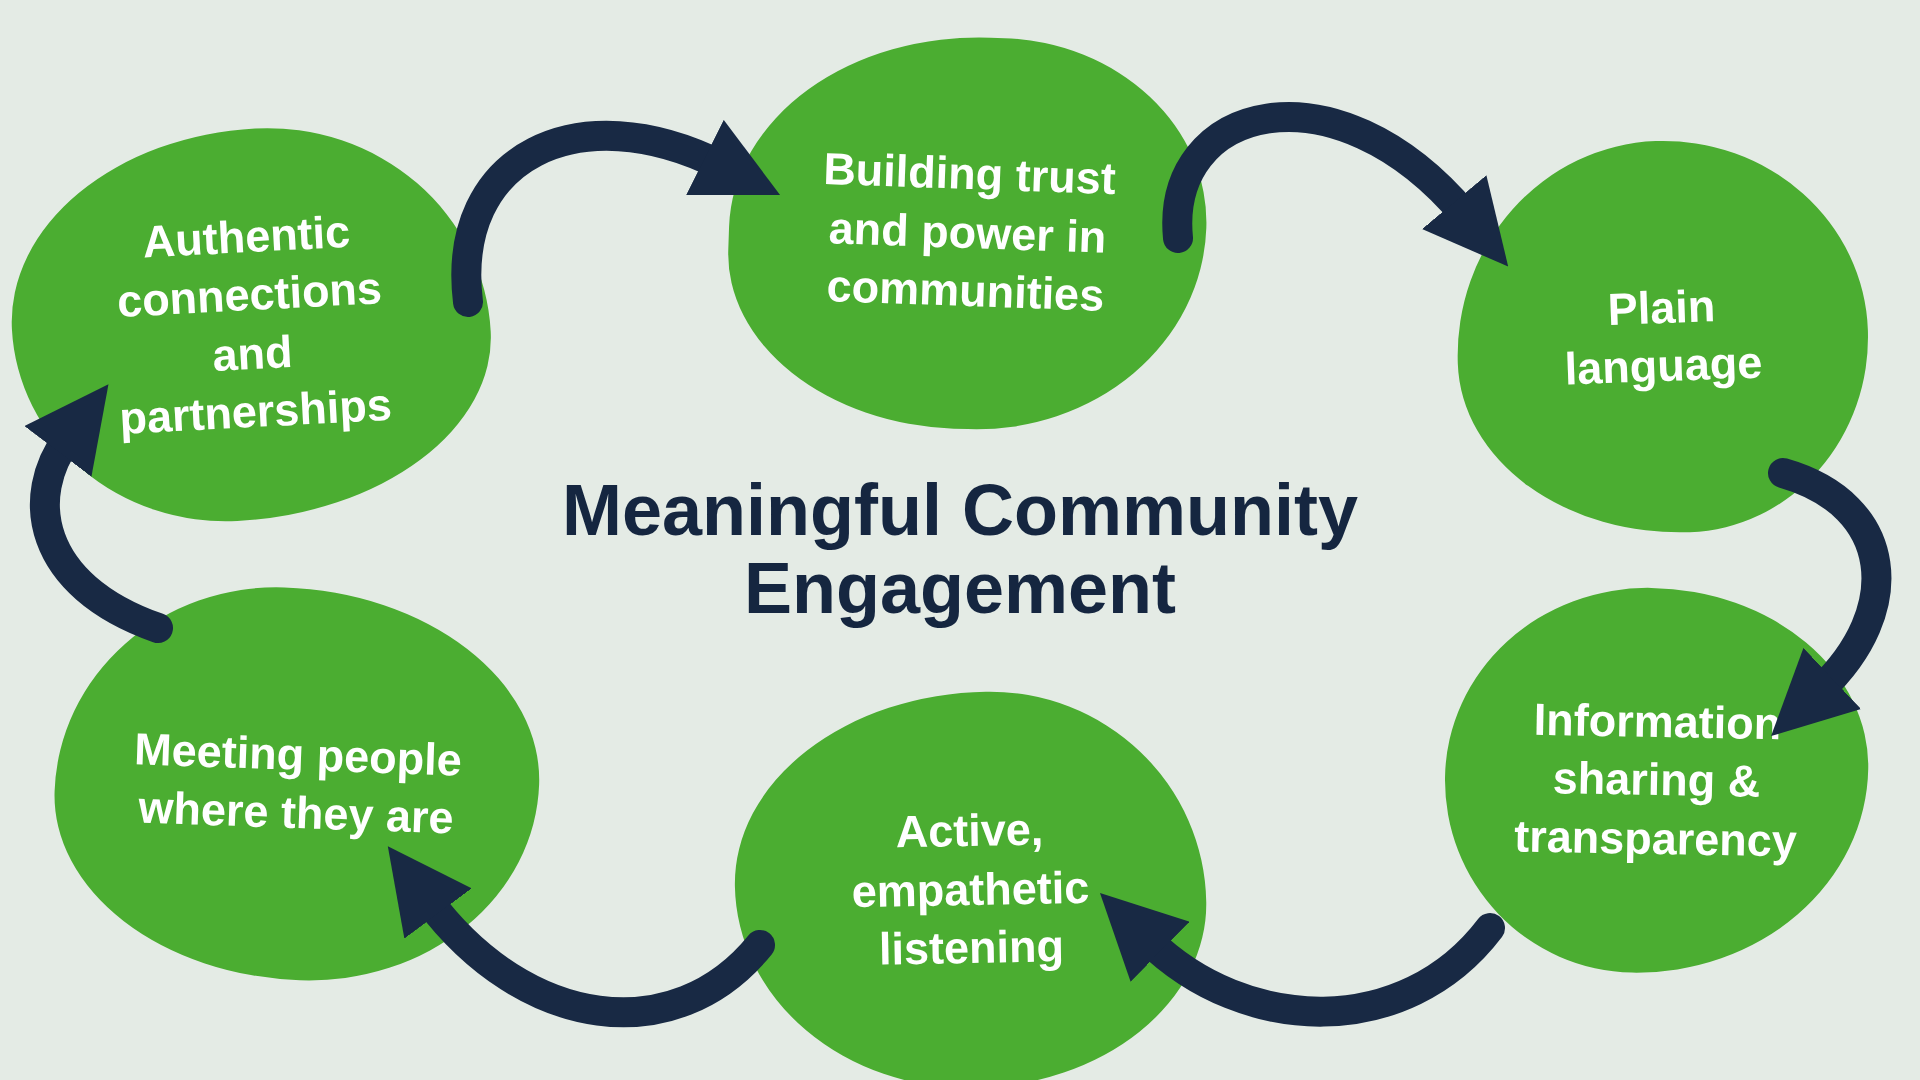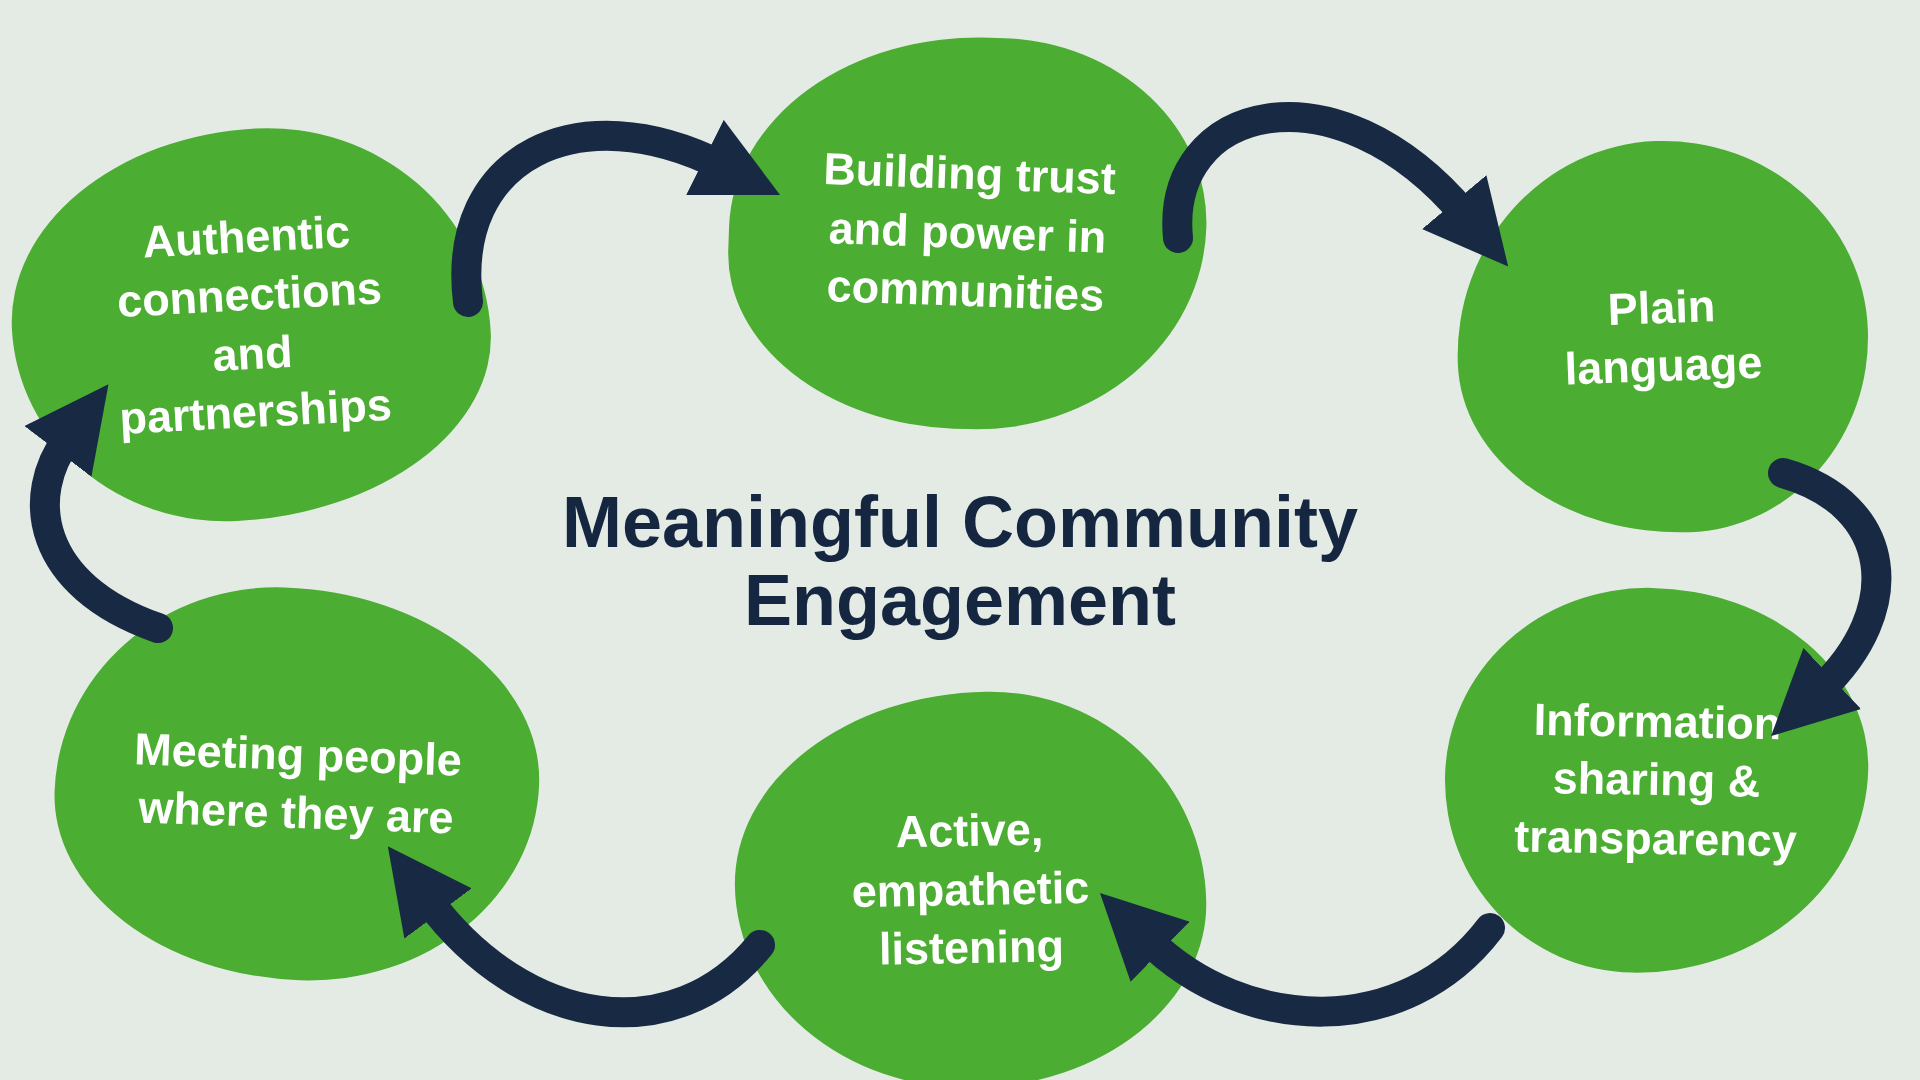--- a/index.html
+++ b/index.html
@@ -53,21 +53,20 @@
     border-radius:46% 54% 48% 52% / 54% 48% 52% 46%;
     transform:rotate(2deg);padding:0 45px;}
   .title{
     position:absolute;
     left:410px;top:472px;width:1100px;
     text-align:center;
     color:var(--title-text);
     font-weight:700;
     font-size:72px;
     line-height:1.08;
-    margin-top:12px;
   }
   .arrows{
     position:absolute;
     left:0;top:0;width:1920px;height:1080px;
     pointer-events:none;
   }
   .arrows path.arrow-stroke{
     fill:none;
     stroke:var(--arrow);
     stroke-width:30;

